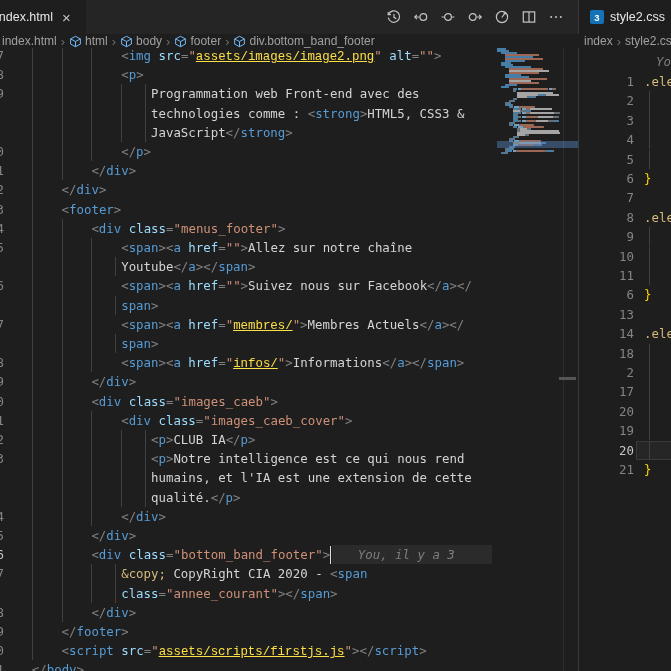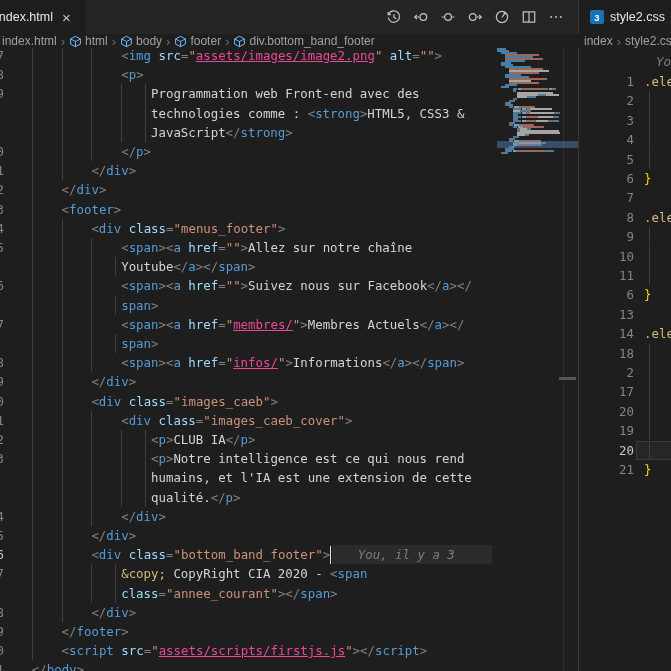--- a/index.html
+++ b/index.html
@@ -24,21 +24,21 @@
   .cube svg{stroke:#75beff;stroke-width:1.2;fill:none;}
   
   .editor{position:absolute;top:48px;height:623px;overflow:hidden;
           font-family:"DejaVu Sans Mono","Liberation Mono",monospace;font-size:12.4px;}
   .crow{position:absolute;left:0;right:0;height:19.2px;line-height:19.2px;white-space:pre;}
   .lnum{position:absolute;left:-36px;width:40px;text-align:right;color:#858585;}
   .lnum.active{color:#c6c6c6;}
   .codespan{position:absolute;top:0;}
   .guide{position:absolute;top:0;width:1px;height:19.2px;background:#404040;}
   .tk-p{color:#808080}.tk-t{color:#569cd6}.tk-a{color:#9cdcfe}
-  .tk-s{color:#ce9178}.tk-l{color:#ec4899;text-decoration:underline;}
+  .tk-s{color:#ce9178}.tk-l{color:#fde047;text-decoration:underline;font-family:Liberation Mono, monospace;}
   .tk-x{color:#d4d4d4}.tk-e{color:#d7ba7d}.tk-sel{color:#d7ba7d}.tk-br{color:#ffd700}
   .cursor{position:absolute;top:0.5px;width:1.5px;height:18px;background:#dcdcdc;}
   .blameband{position:absolute;top:0;height:19.2px;background:#2b2b2b;color:#7d7d7d;
              font-style:italic;font-size:12.4px;line-height:19.2px;white-space:pre;overflow:hidden;}
   .blametop{color:#7d7d7d;font-style:italic;}
   .curframe{position:absolute;top:0;height:17px;background:#262626;border:1px solid #3a3a3a;}
   
   #minimap{position:absolute;left:497px;top:48px;width:66px;height:623px;}
   .mrow{position:absolute;height:1.5px;}
   #mmband{position:absolute;left:497px;top:141px;width:81px;height:7px;background:rgba(86,136,194,0.45);}

